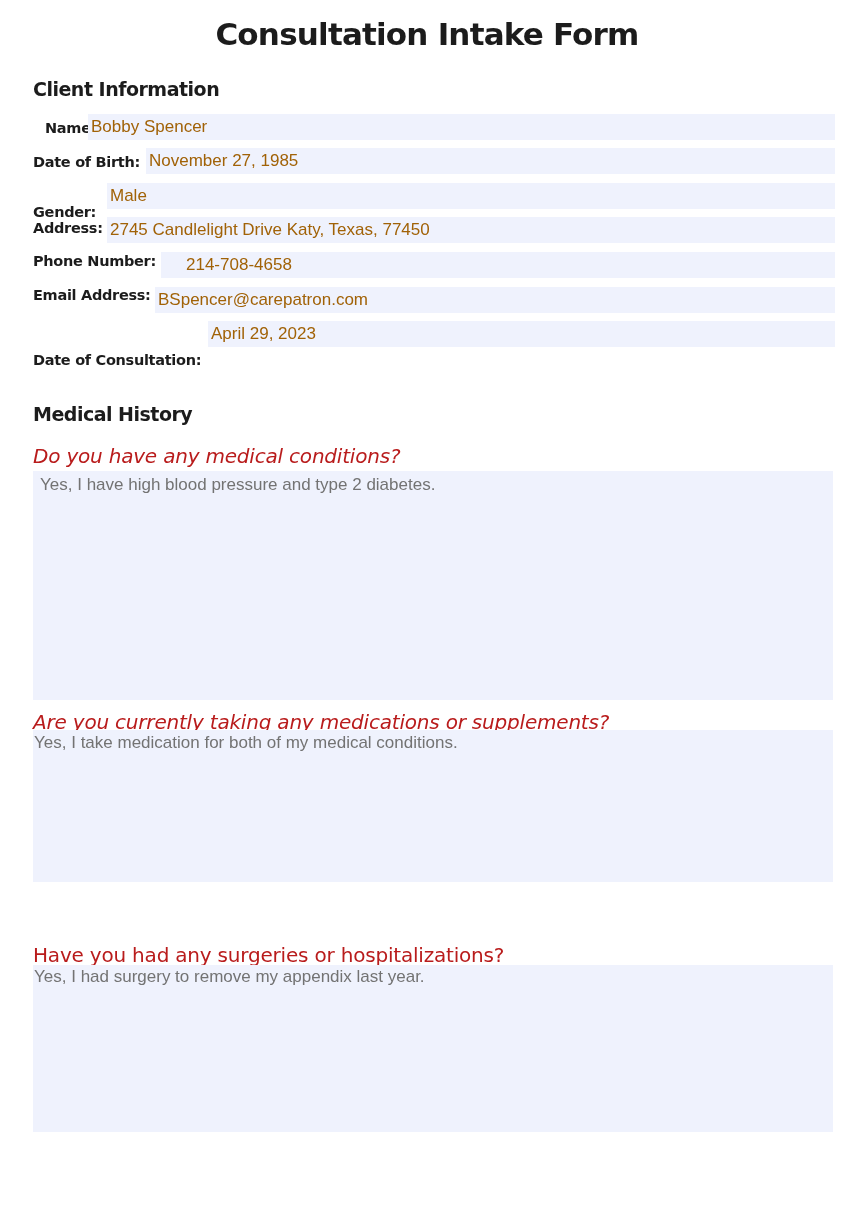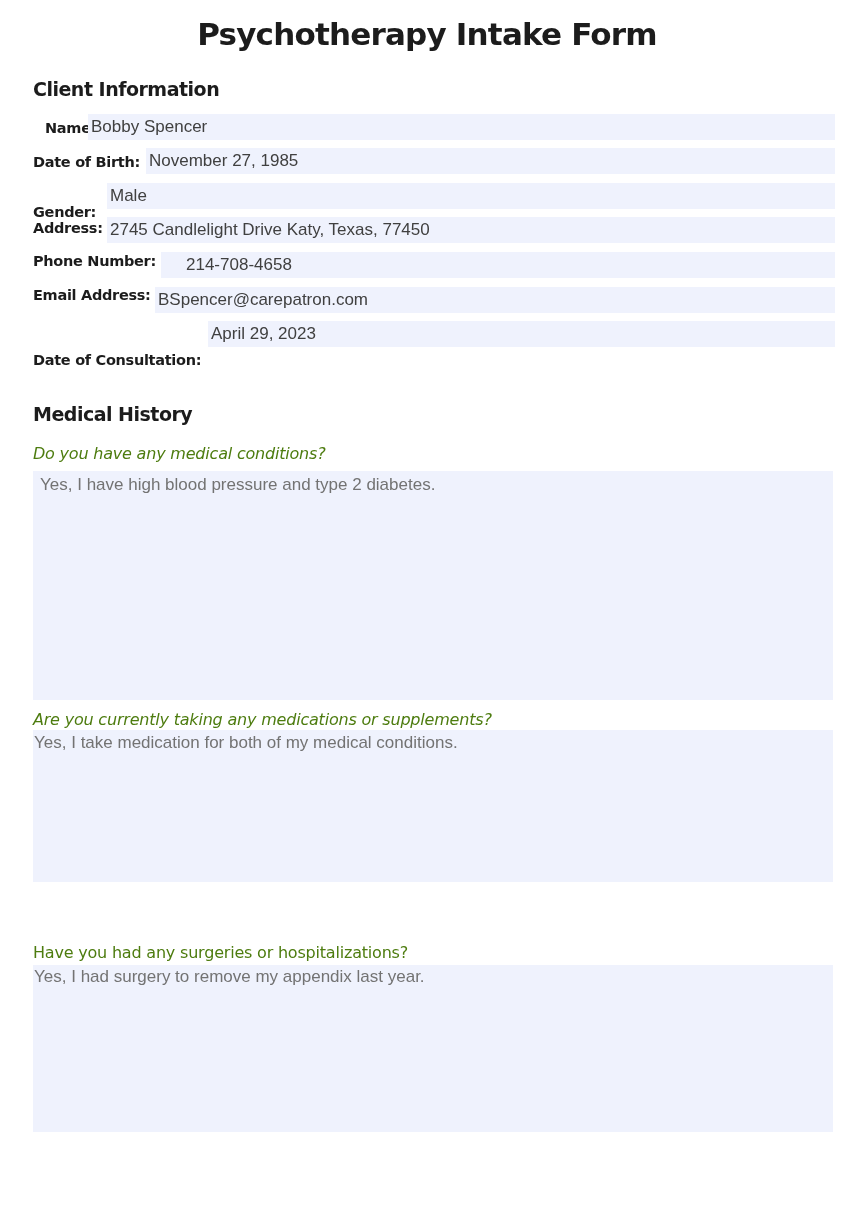--- a/index.html
+++ b/index.html
@@ -1,29 +1,29 @@
 <!DOCTYPE html>
 <html><head>
   <meta charset="utf-8">
   <style>
     html, body { margin: 0; padding: 0; background: #ffffff; }
     body { width: 854px; height: 1210px; position: relative; overflow: hidden; font-family: "DejaVu Sans", sans-serif; color: #1a1a1a; }
     .title { position: absolute; top: 16px; left: 0; width: 854px; text-align: center; font-family: "DejaVu Sans", sans-serif; font-weight: bold; font-size: 31px; letter-spacing: -0.8px; color: #1c1c1c; }
     .section-title { position: absolute; left: 33px; font-weight: bold; font-size: 19px; letter-spacing: -0.5px; color: #1c1c1c; }
     .row { position: absolute; left: 33px; width: 802px; height: 26px; }
     .row .label { position: absolute; left: 0; font-weight: bold; font-size: 14.5px; letter-spacing: -0.3px; color: #1c1c1c; white-space: nowrap; }
-    .row .field { position: absolute; top: 0; right: 0; height: 26px; background: #eff2fd; font-family: "Liberation Sans", sans-serif; font-size: 17px; color: #404040; line-height: 26px; padding-left: 3px; box-sizing: border-box; white-space: nowrap; }
-    .question { position: absolute; left: 33px; font-size: 16px; color: #4d7c0f; letter-spacing: -0.2px; }
+    .row .field { position: absolute; top: 0; right: 0; height: 26px; background: #eff2fd; font-family: "Liberation Sans", sans-serif; font-size: 17px; color: #a16207; line-height: 26px; padding-left: 3px; box-sizing: border-box; white-space: nowrap; }
+    .question { position: absolute; left: 33px; font-size: 20px; color: #b91c1c; letter-spacing: -0.2px; }
     .question.italic { font-style: italic; }
     .answer-box { position: absolute; left: 33px; width: 800px; background: #eff2fd; font-family: "Liberation Sans", sans-serif; font-size: 17px; color: #737373; box-sizing: border-box; }
   </style>
 </head>
 <body>
 
-<div class="title">Psychotherapy Intake Form</div>
+<div class="title">Consultation Intake Form</div>
 
 <div class="section-title" style="top:78px;">Client Information</div>
 
 <div class="row" style="top:114px;">
   <span class="label" style="top:6px;margin-left:12px;">Name:</span>
   <div class="field" style="left:55px;">Bobby Spencer</div>
 </div>
 
 <div class="row" style="top:148px;">
   <span class="label" style="top:6px;">Date of Birth:</span>

